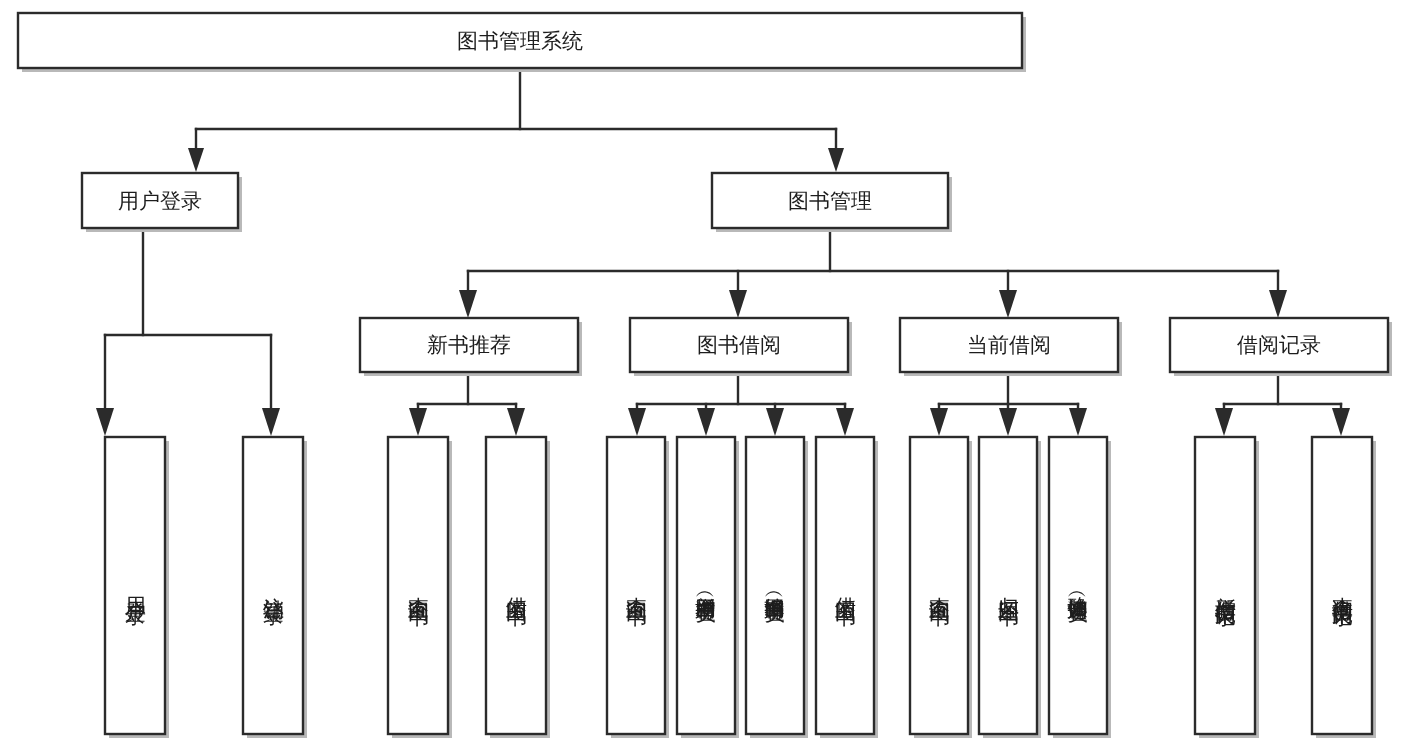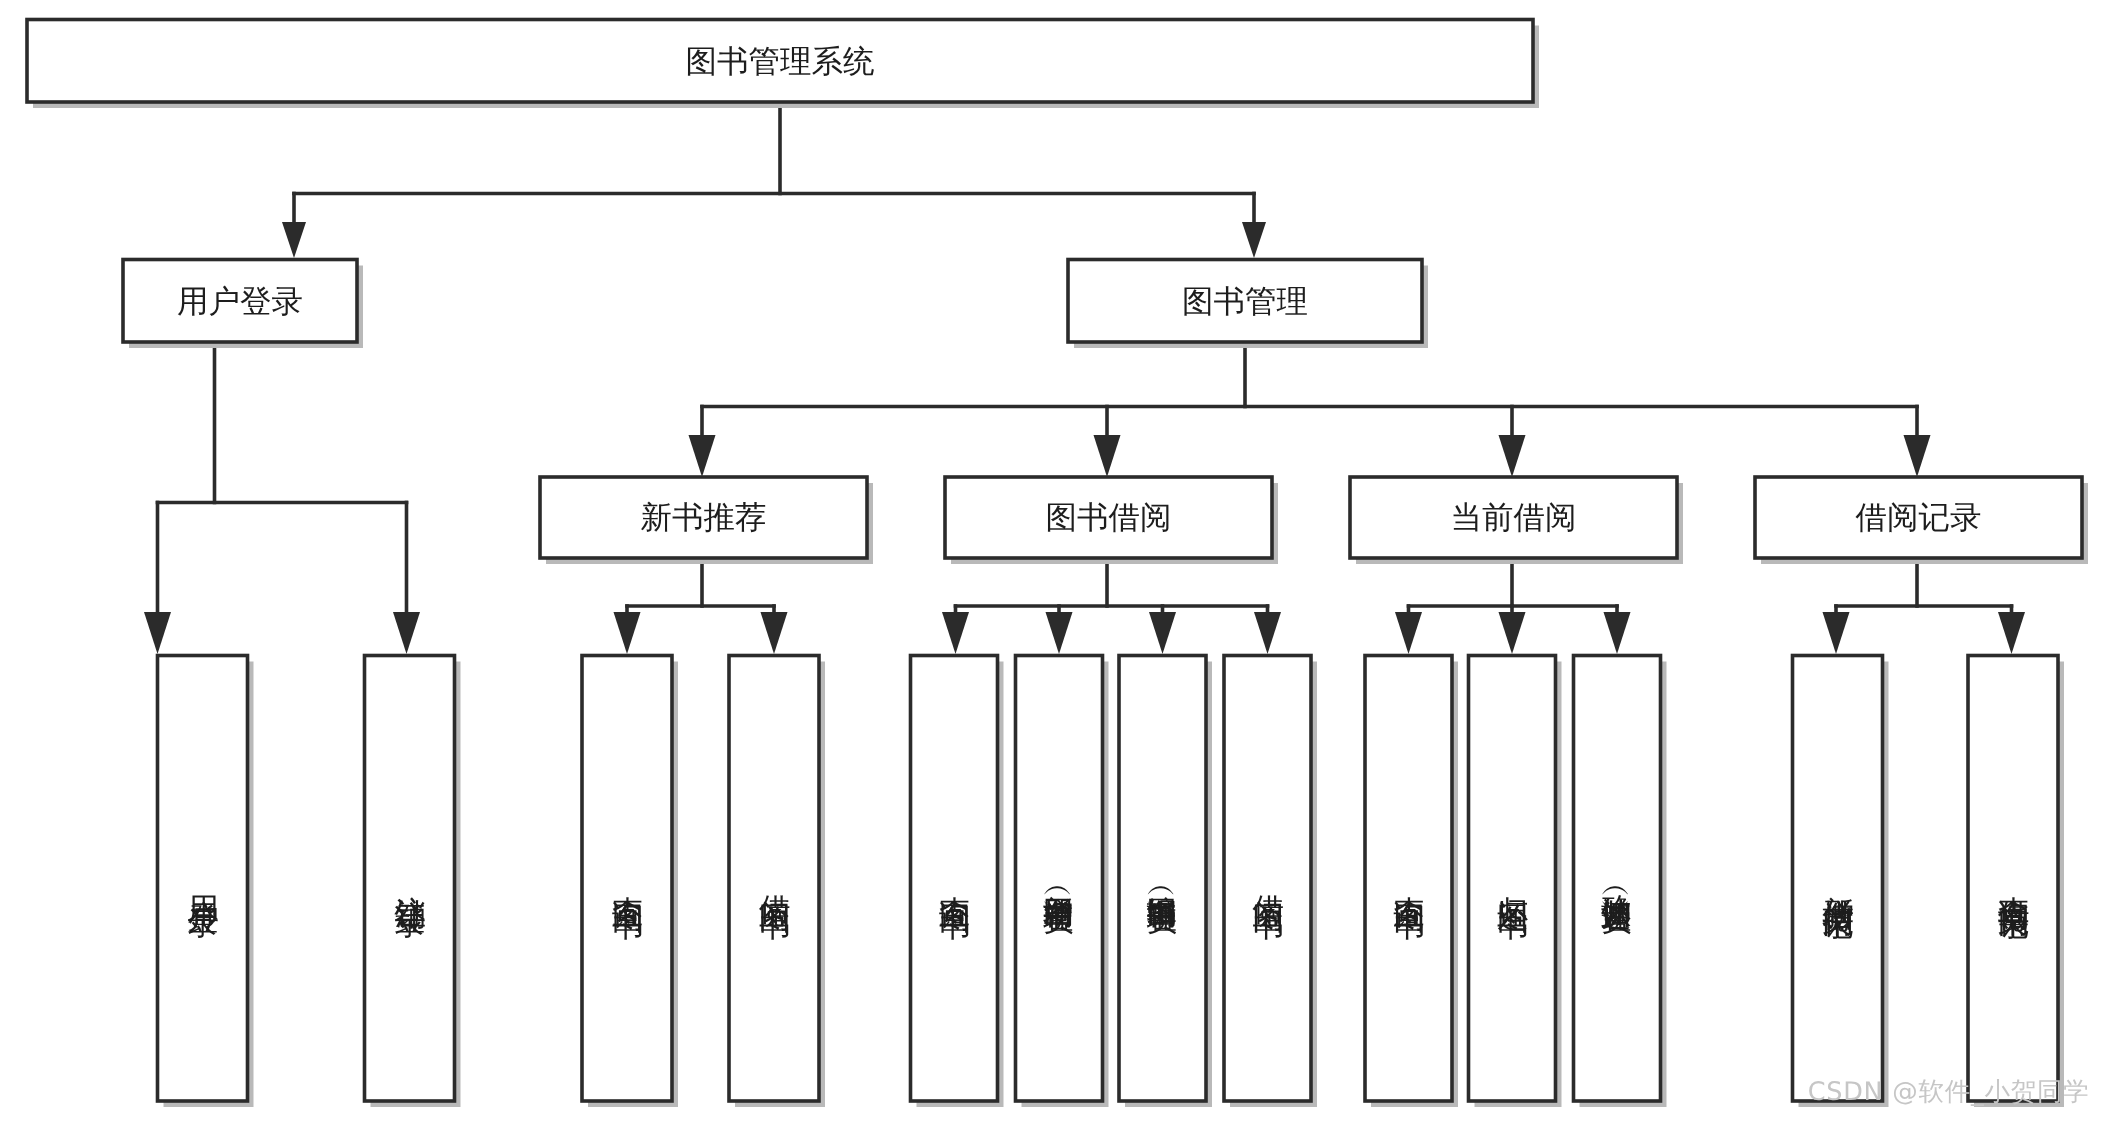--- a/index.html
+++ b/index.html
@@ -224,14 +224,13 @@
   <div class="vlabel" style="left:746px; top:437px; width:58px; height:297px; font-size:20px; letter-spacing:1px;">编辑图书（管理员）</div>
   <div class="vlabel" style="left:816px; top:437px; width:58px; height:297px;">借阅图书</div>
 
   <div class="vlabel" style="left:910px; top:437px; width:58px; height:297px;">查询图书</div>
   <div class="vlabel" style="left:979px; top:437px; width:58px; height:297px;">归还图书</div>
   <div class="vlabel" style="left:1049px; top:437px; width:58px; height:297px; font-size:20px; letter-spacing:1px;">确认归还（管理员）</div>
 
   <div class="vlabel" style="left:1195px; top:437px; width:60px; height:297px; letter-spacing:2px;">新增借阅记录</div>
   <div class="vlabel" style="left:1312px; top:437px; width:60px; height:297px; letter-spacing:2px;">查询借阅记录</div>
 
-  <div class="watermark">CSDN @软件_小贺同学</div>
 </div>
 
 </body></html>

